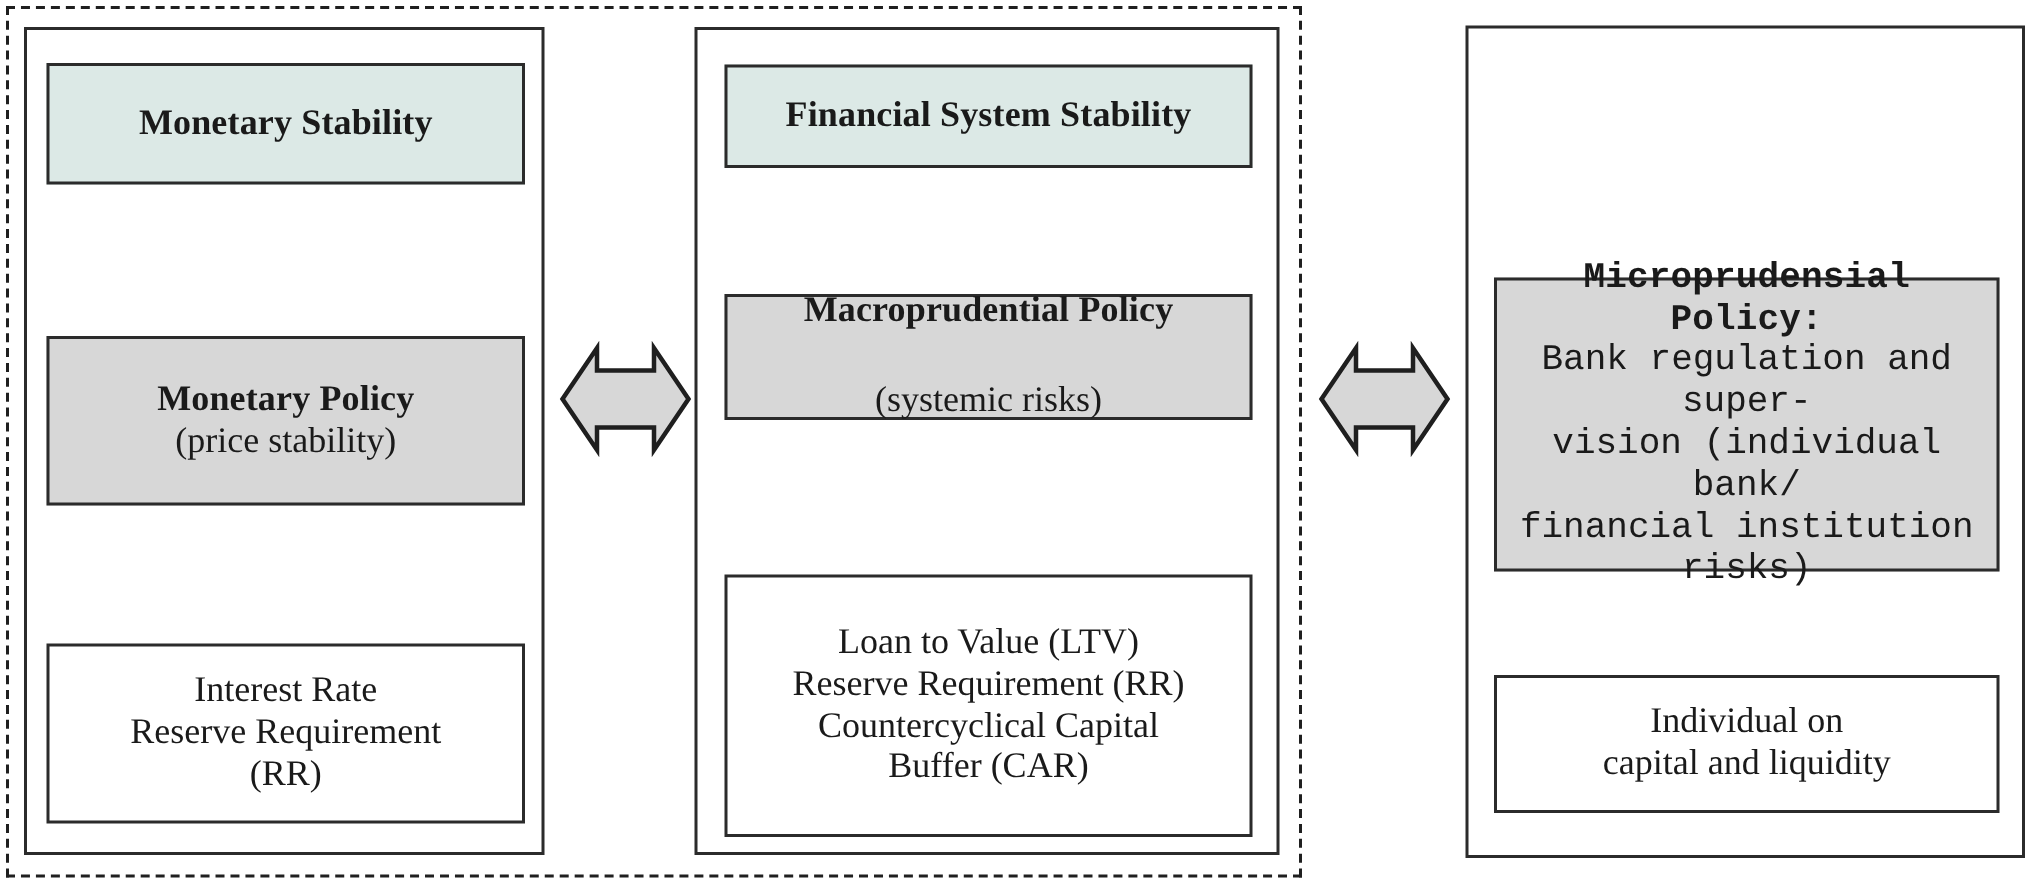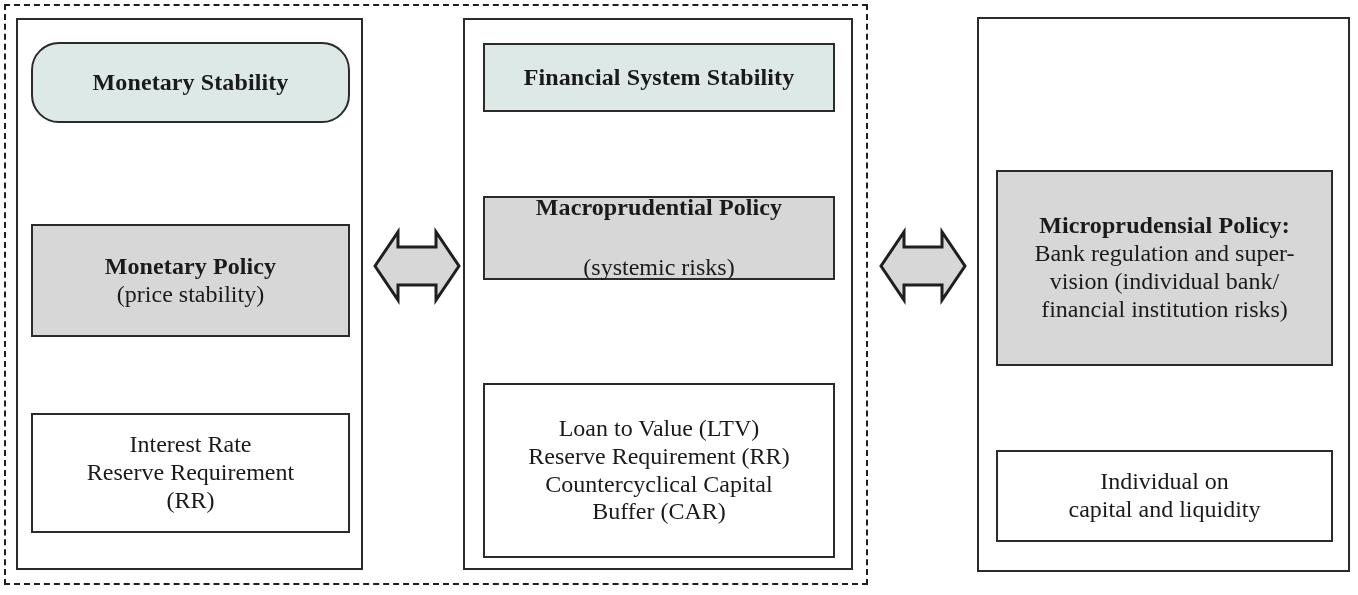--- a/index.html
+++ b/index.html
@@ -73,32 +73,32 @@
     font-size: 24px;
     white-space: pre-line;
   }
   .box .plain {
     font-weight: normal;
     font-size: 24px;
     white-space: pre-line;
   }
 
   
-  #ms-box { left: 13px;  top: 22px;  width: 319px; height: 81px; border-radius: 28px; }
+  #ms-box { left: 13px;  top: 22px;  width: 319px; height: 81px; }
   #mp-box { left: 13px;  top: 176px; width: 319px; height: 113px; margin-top: 28px; }
-  #mi-box { left: 13px;  top: 393px; width: 319px; height: 120px; }
+  #mi-box { left: 13px;  top: 409px; width: 319px; height: 120px; }
 
   
   #fss-box  { left: 18px; top: 23px;  width: 352px; height: 69px; }
   #macro-box{ left: 18px; top: 176px; width: 352px; height: 84px; gap: 32px; }
   #macroi-box{left: 18px; top: 363px; width: 352px; height: 175px; }
 
   
   #sound-box { left: 17px; top: 14px;  width: 337px; height: 111px; }
-  #micro-box { left: 17px; top: 151px; width: 337px; height: 196px; }
+  #micro-box { left: 17px; top: 166px; width: 337px; height: 196px; font-family: Liberation Mono, monospace; }
   #microi-box{ left: 17px; top: 431px; width: 337px; height: 92px; }
 
   
   .arrow {
     position: absolute;
     width: 88px;
     height: 90px;
   }
   #arrow-1 { left: 373px; top: 221px; }
   #arrow-2 { left: 879px; top: 221px; }

